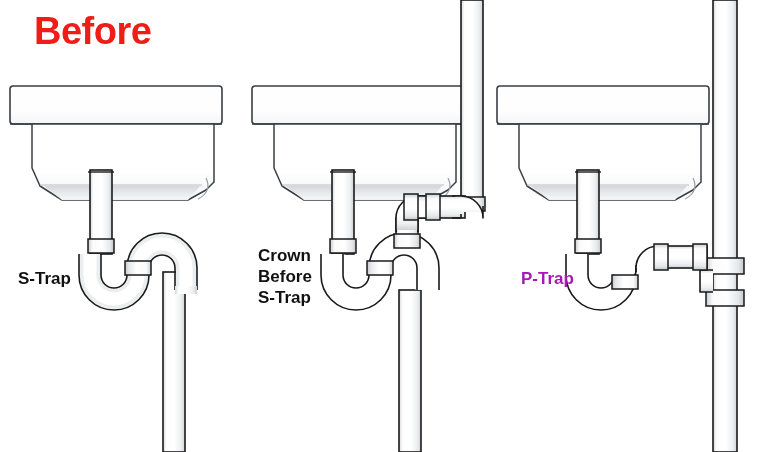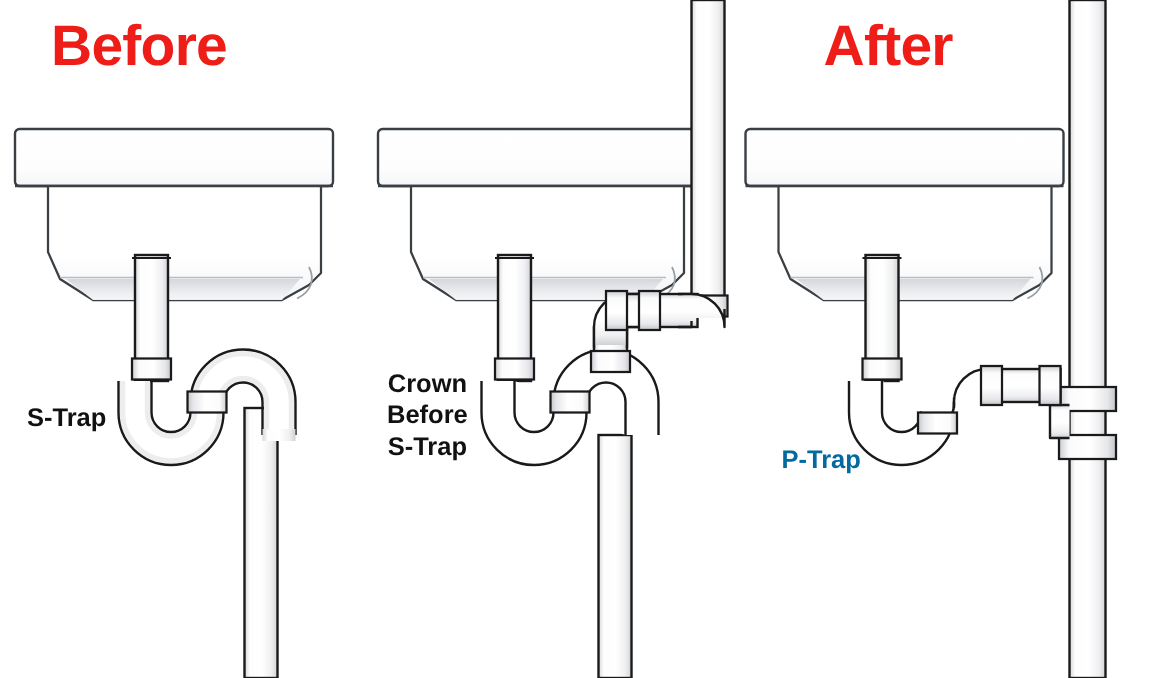--- a/index.html
+++ b/index.html
@@ -290,29 +290,28 @@
       <g>
         <rect x="655" y="246" width="52" height="22" fill="url(#pipeHorz)" stroke="#1a1a1a" stroke-width="1.6"></rect>
         <use href="#nutH" x="661" y="257"></use>
         <use href="#nutH" x="700" y="257"></use>
       </g>
     </g>
   </svg>
 
   <div class="hdg" id="heading-before" style="color:#ee1d18">Before</div>
 
-  <div class="hdg" id="heading-after" style="color:#ee1d18">After</div>
 
   <div class="trap-label" id="label-s-trap" style="color: rgb(17, 17, 17);">
     <span class="lbl-line">S-Trap</span>
   </div>
 
-  <div class="trap-label" id="label-crown-vented" style="color: rgb(17, 17, 17); text-align: center;">
+  <div class="trap-label" id="label-crown-vented" style="color: rgb(17, 17, 17);">
     <span class="lbl-line">Crown</span>
     <span class="lbl-line">Before</span>
     <span class="lbl-line">S-Trap</span>
   </div>
 
-  <div class="trap-label" id="label-p-trap" style="color: #0369a1; margin-top: 28px;">
+  <div class="trap-label" id="label-p-trap" style="color: #a21caf;">
     <span class="lbl-line">P-Trap</span>
   </div>
 
 </div>
 
 </body></html>

